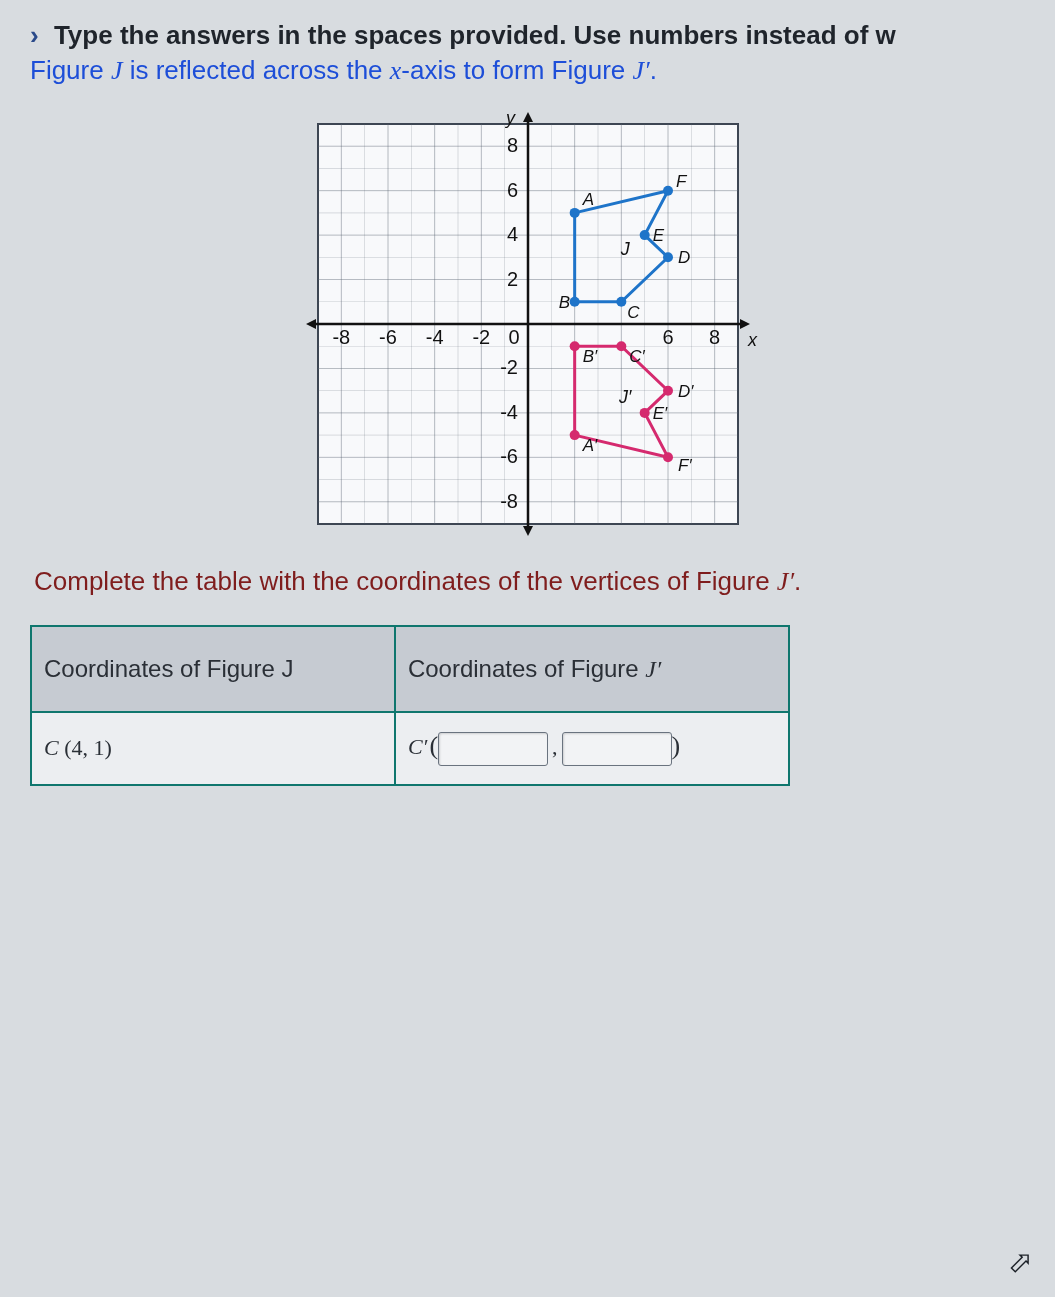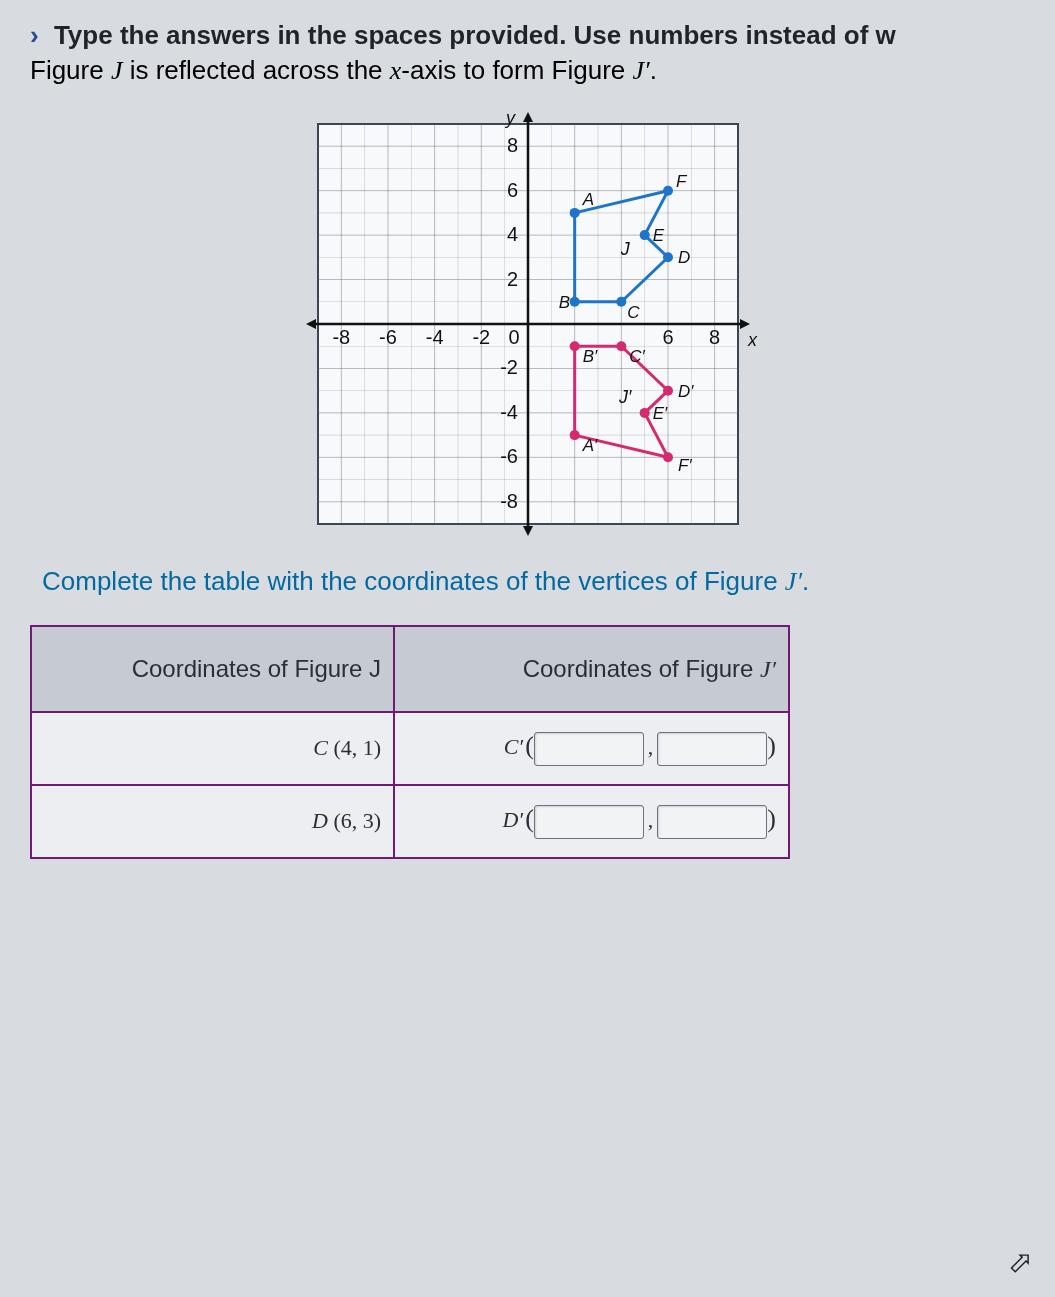--- a/index.html
+++ b/index.html
@@ -13,39 +13,39 @@
   }
   .instruction {
     font-weight: 700;
     font-size: 26px;
     margin-bottom: 4px;
     color: #1f242b;
   }
   .chev { color: #2a4a8a; font-weight: 900; margin-right: 8px; }
   .prompt {
     font-size: 26px;
-    color: #000000;
+    color: #1d4ed8;
     margin-bottom: 18px;
   }
   .ital { font-style: italic; font-family: 'Times New Roman', serif; }
   .graph-wrap { width: 100%; display:flex; justify-content:center; margin-bottom: 22px; }
   .complete {
     font-size: 26px;
-    color: #0369a1;
-    margin: 22px 0 28px 12px;
+    color: #7f1d1d;
+    margin: 22px 0 28px 4px;
   }
   table.coords {
     border-collapse: collapse;
     width: 760px;
     background: #eceef1;
   }
   table.coords th, table.coords td {
-    border: 2px solid #701a75;
+    border: 2px solid #0f766e;
     padding: 18px 12px;
-    text-align: right;
+    text-align: left;
     font-size: 22px;
     font-family: 'Times New Roman', serif;
   }
   table.coords th {
     background: #c6cbd2;
     font-weight: 400;
     font-family: Arial, sans-serif;
     font-size: 24px;
     padding: 28px 12px;
   }
@@ -189,20 +189,16 @@
       <th>
         <span>Coordinates of Figure </span><span class="ital">J′</span>
       </th>
     </tr>
   </thead>
   <tbody id="tbody">
       <tr>
         <td><span class="ital">C</span> (4, 1)</td>
         <td><span class="ans-label ital">C′</span><span class="paren">(</span><span class="field"></span><span class="comma">,</span><span class="field"></span><span class="paren">)</span></td>
       </tr>
-      <tr>
-        <td><span class="ital">D</span> (6, 3)</td>
-        <td><span class="ans-label ital">D′</span><span class="paren">(</span><span class="field"></span><span class="comma">,</span><span class="field"></span><span class="paren">)</span></td>
-      </tr>
     </tbody>
 </table>
 
 <div class="cursor">⬀</div>
 
 </body></html>

